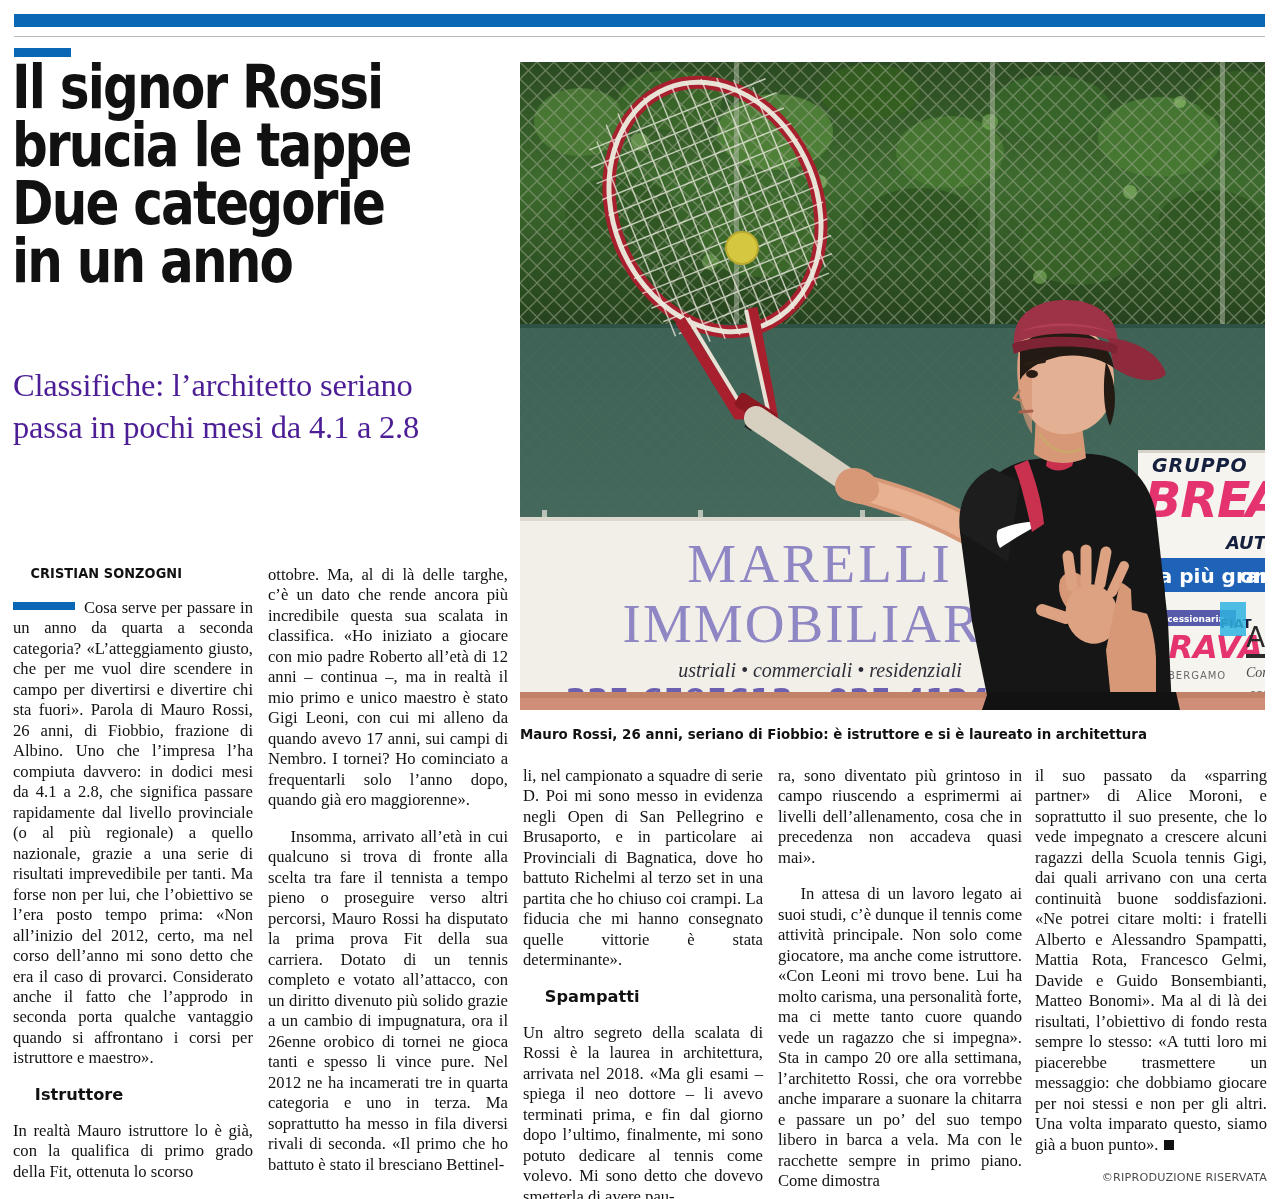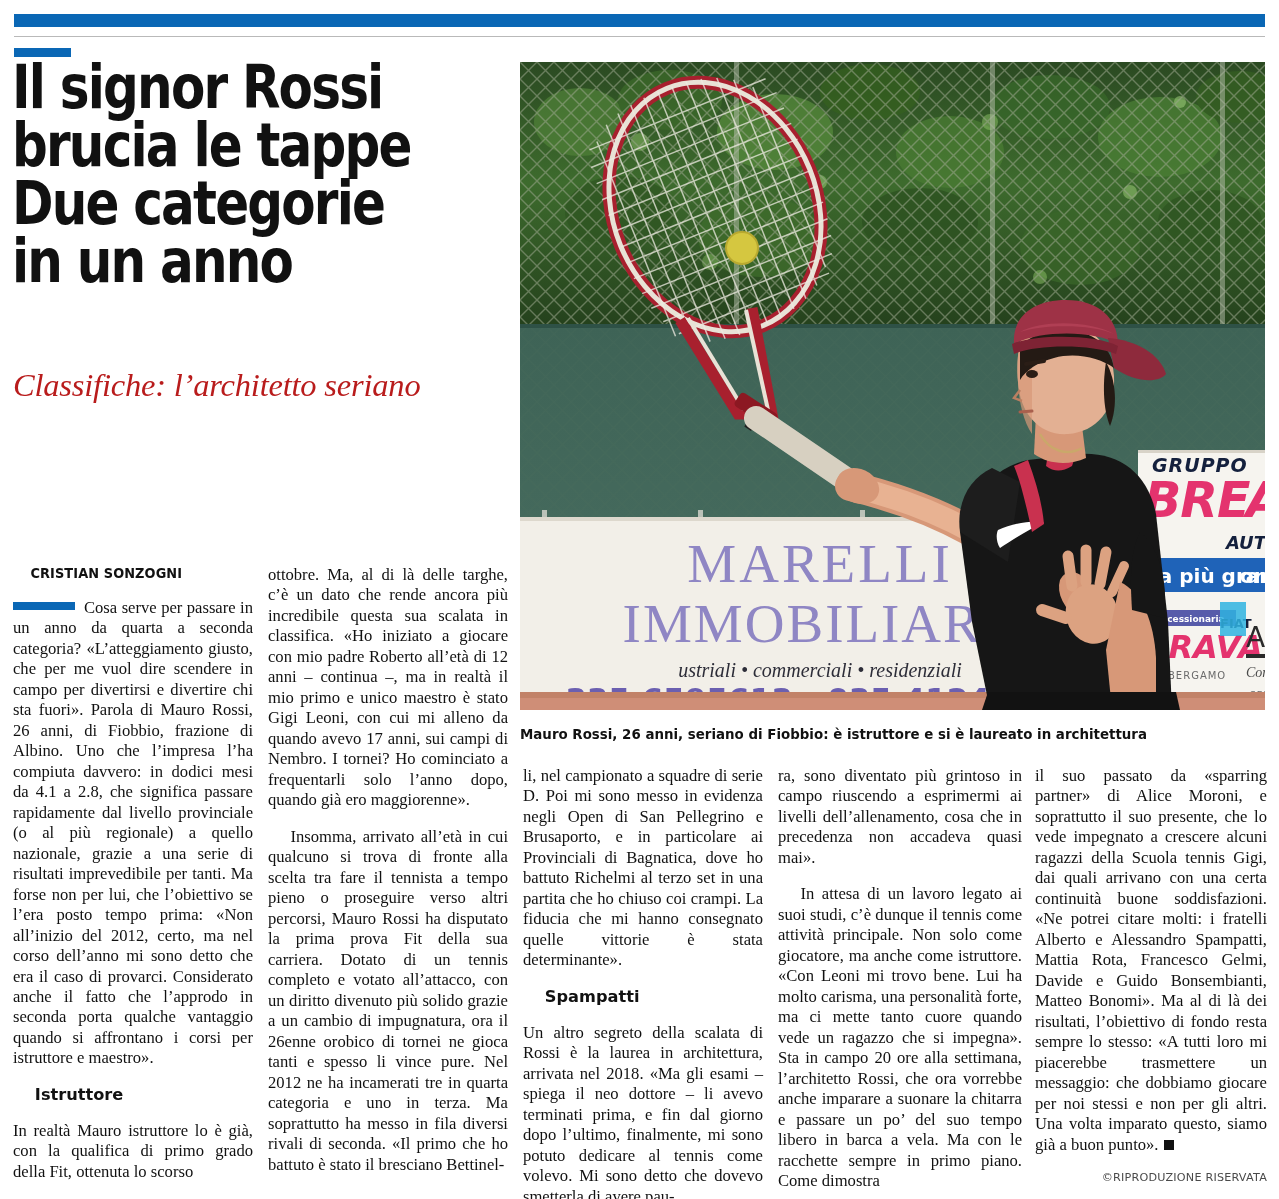--- a/index.html
+++ b/index.html
@@ -31,23 +31,22 @@
     transform-origin:left top;
     width:610px;
   }
   .headline div{white-space:nowrap;}
 
   .subhead{
     position:absolute;left:13px;top:364px;width:500px;
     font-family:"Liberation Serif", serif;
     font-size:32.5px;
     line-height:1.30;
-    color:#b91c1c;
+    color:#4c1d95;
     letter-spacing:-0.2px;
-    font-style:italic;
   }
   .subhead div{white-space:nowrap;}
 
   
   .photo-wrap{position:absolute;left:520px;top:62px;width:745px;height:648px;overflow:hidden;background:#2d4a3a;}
   .photo-svg{display:block;width:745px;height:648px;}
   .caption{
     position:absolute;left:520px;top:726px;width:748px;
     font-family:"DejaVu Sans", sans-serif;
     font-weight:bold;font-size:14.4px;color:#111;
@@ -95,20 +94,21 @@
 
   <div class="headline">
     <div>Il signor Rossi</div>
     <div>brucia le tappe</div>
     <div>Due categorie</div>
     <div>in un anno</div>
   </div>
 
   <div class="subhead">
     <div>Classifiche: l’architetto seriano</div>
+    <div>passa in pochi mesi da 4.1 a 2.8</div>
   </div>
 
   <div class="photo-wrap">
     <svg class="photo-svg" viewBox="0 0 745 648" preserveAspectRatio="none">
       <defs>
         <pattern id="chain" width="17" height="17" patternUnits="userSpaceOnUse">
           <path d="M0 0 L8.5 8.5 L0 17 M8.5 8.5 L17 0 M8.5 8.5 L17 17" stroke="#9aa68c" stroke-width="1.4" fill="none" opacity="0.55"></path>
         </pattern>
         <pattern id="chain2" width="17" height="17" patternUnits="userSpaceOnUse">
           <path d="M0 0 L8.5 8.5 L0 17 M8.5 8.5 L17 0 M8.5 8.5 L17 17" stroke="#4f6f5c" stroke-width="1.2" fill="none" opacity="0.5"></path>

